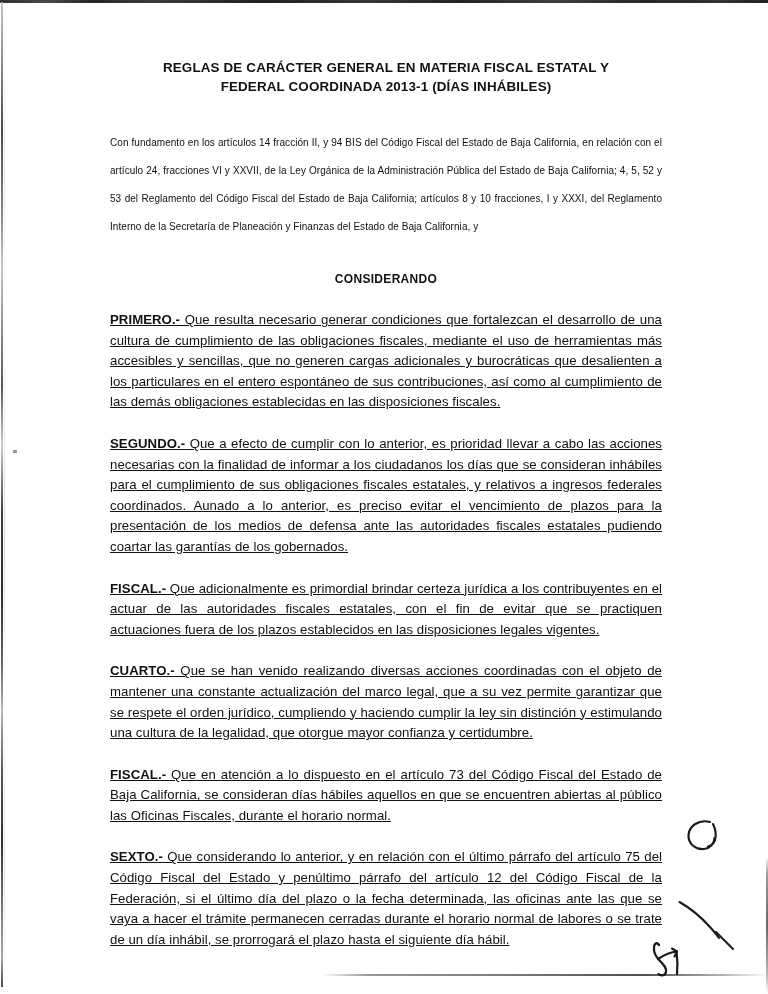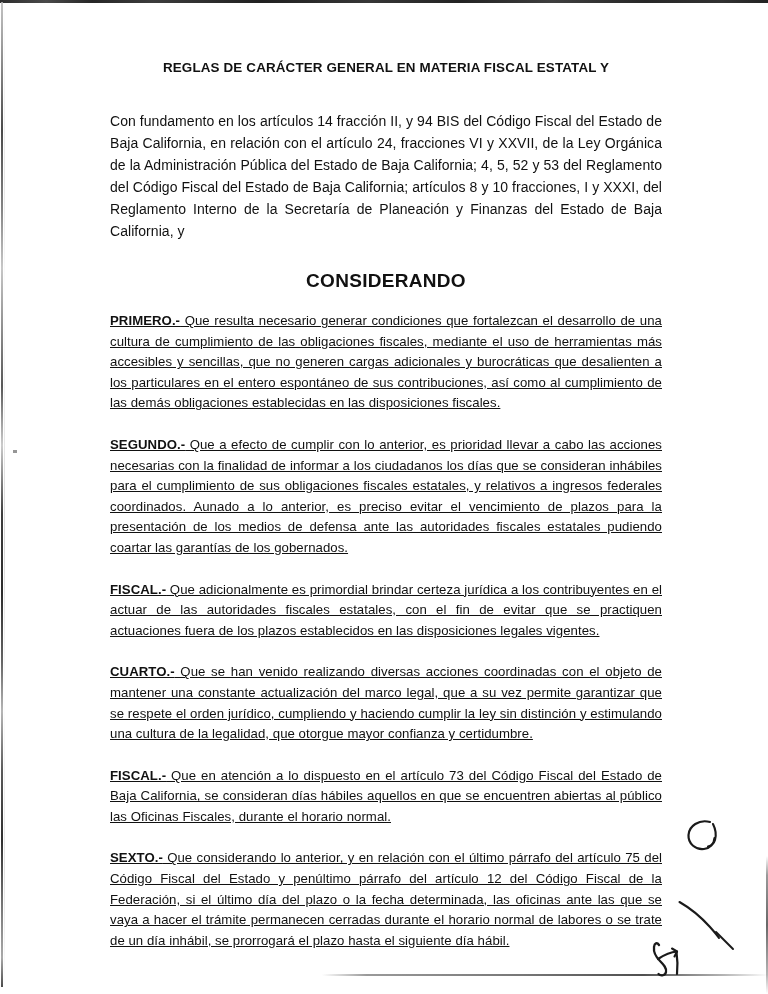--- a/index.html
+++ b/index.html
@@ -106,30 +106,30 @@
     line-height: 19px;
     letter-spacing: .15px;
   }
   .doc-title .title-line { display: block; }
 
   .preamble {
     margin: 0;
     padding-top: 33px;
     text-align: justify;
     text-align-last: left;
-    font-size: 14px;
-    line-height: 22px;
+    font-size: 10px;
+    line-height: 28px;
     letter-spacing: .05px;
   }
 
   .section-heading {
     margin: 0;
     padding-top: 29px;
     text-align: center;
-    font-size: 19px;
+    font-size: 12px;
     font-weight: bold;
     line-height: 19px;
     letter-spacing: .3px;
   }
 
   .consideration {
     margin: 0;
     padding-top: 21px;
     text-align: justify;
     text-align-last: left;
@@ -163,20 +163,21 @@
   <div class="scan-edge-left"></div>
   <div class="scan-edge-left-inner"></div>
   <div class="scan-speck"></div>
   <div class="scan-line-bottom"></div>
   <div class="scan-edge-right"></div>
 
   <div class="content">
 
     <h1 class="doc-title">
       <span class="title-line">REGLAS DE CARÁCTER GENERAL EN MATERIA FISCAL ESTATAL Y</span>
+      <span class="title-line">FEDERAL COORDINADA 2013-1 (DÍAS INHÁBILES)</span>
     </h1>
 
     <p class="preamble">Con fundamento en los artículos 14 fracción II, y 94 BIS del Código Fiscal del Estado de Baja California, en relación con el artículo 24, fracciones VI y XXVII, de la Ley Orgánica de la Administración Pública del Estado de Baja California; 4, 5, 52 y 53 del Reglamento del Código Fiscal del Estado de Baja California; artículos 8 y 10 fracciones, I y XXXI, del Reglamento Interno de la Secretaría de Planeación y Finanzas del Estado de Baja California, y</p>
 
     <h2 class="section-heading">CONSIDERANDO</h2>
 
     <p class="consideration"><span class="runin">PRIMERO.-</span><span> Que resulta necesario generar condiciones que fortalezcan el desarrollo de una cultura de cumplimiento de las obligaciones fiscales, mediante el uso de herramientas más accesibles y sencillas, que no generen cargas adicionales y burocráticas que desalienten a los particulares en el entero espontáneo de sus contribuciones, así como al cumplimiento de las demás obligaciones establecidas en las disposiciones fiscales.</span></p>
 
     <p class="consideration"><span class="runin">SEGUNDO.-</span><span> Que a efecto de cumplir con lo anterior, es prioridad llevar a cabo las acciones necesarias con la finalidad de informar a los ciudadanos los días que se consideran inhábiles para el cumplimiento de sus obligaciones fiscales estatales, y relativos a ingresos federales coordinados. Aunado a lo anterior, es preciso evitar el vencimiento de plazos para la presentación de los medios de defensa ante las autoridades fiscales estatales pudiendo coartar las garantías de los gobernados.</span></p>
 

